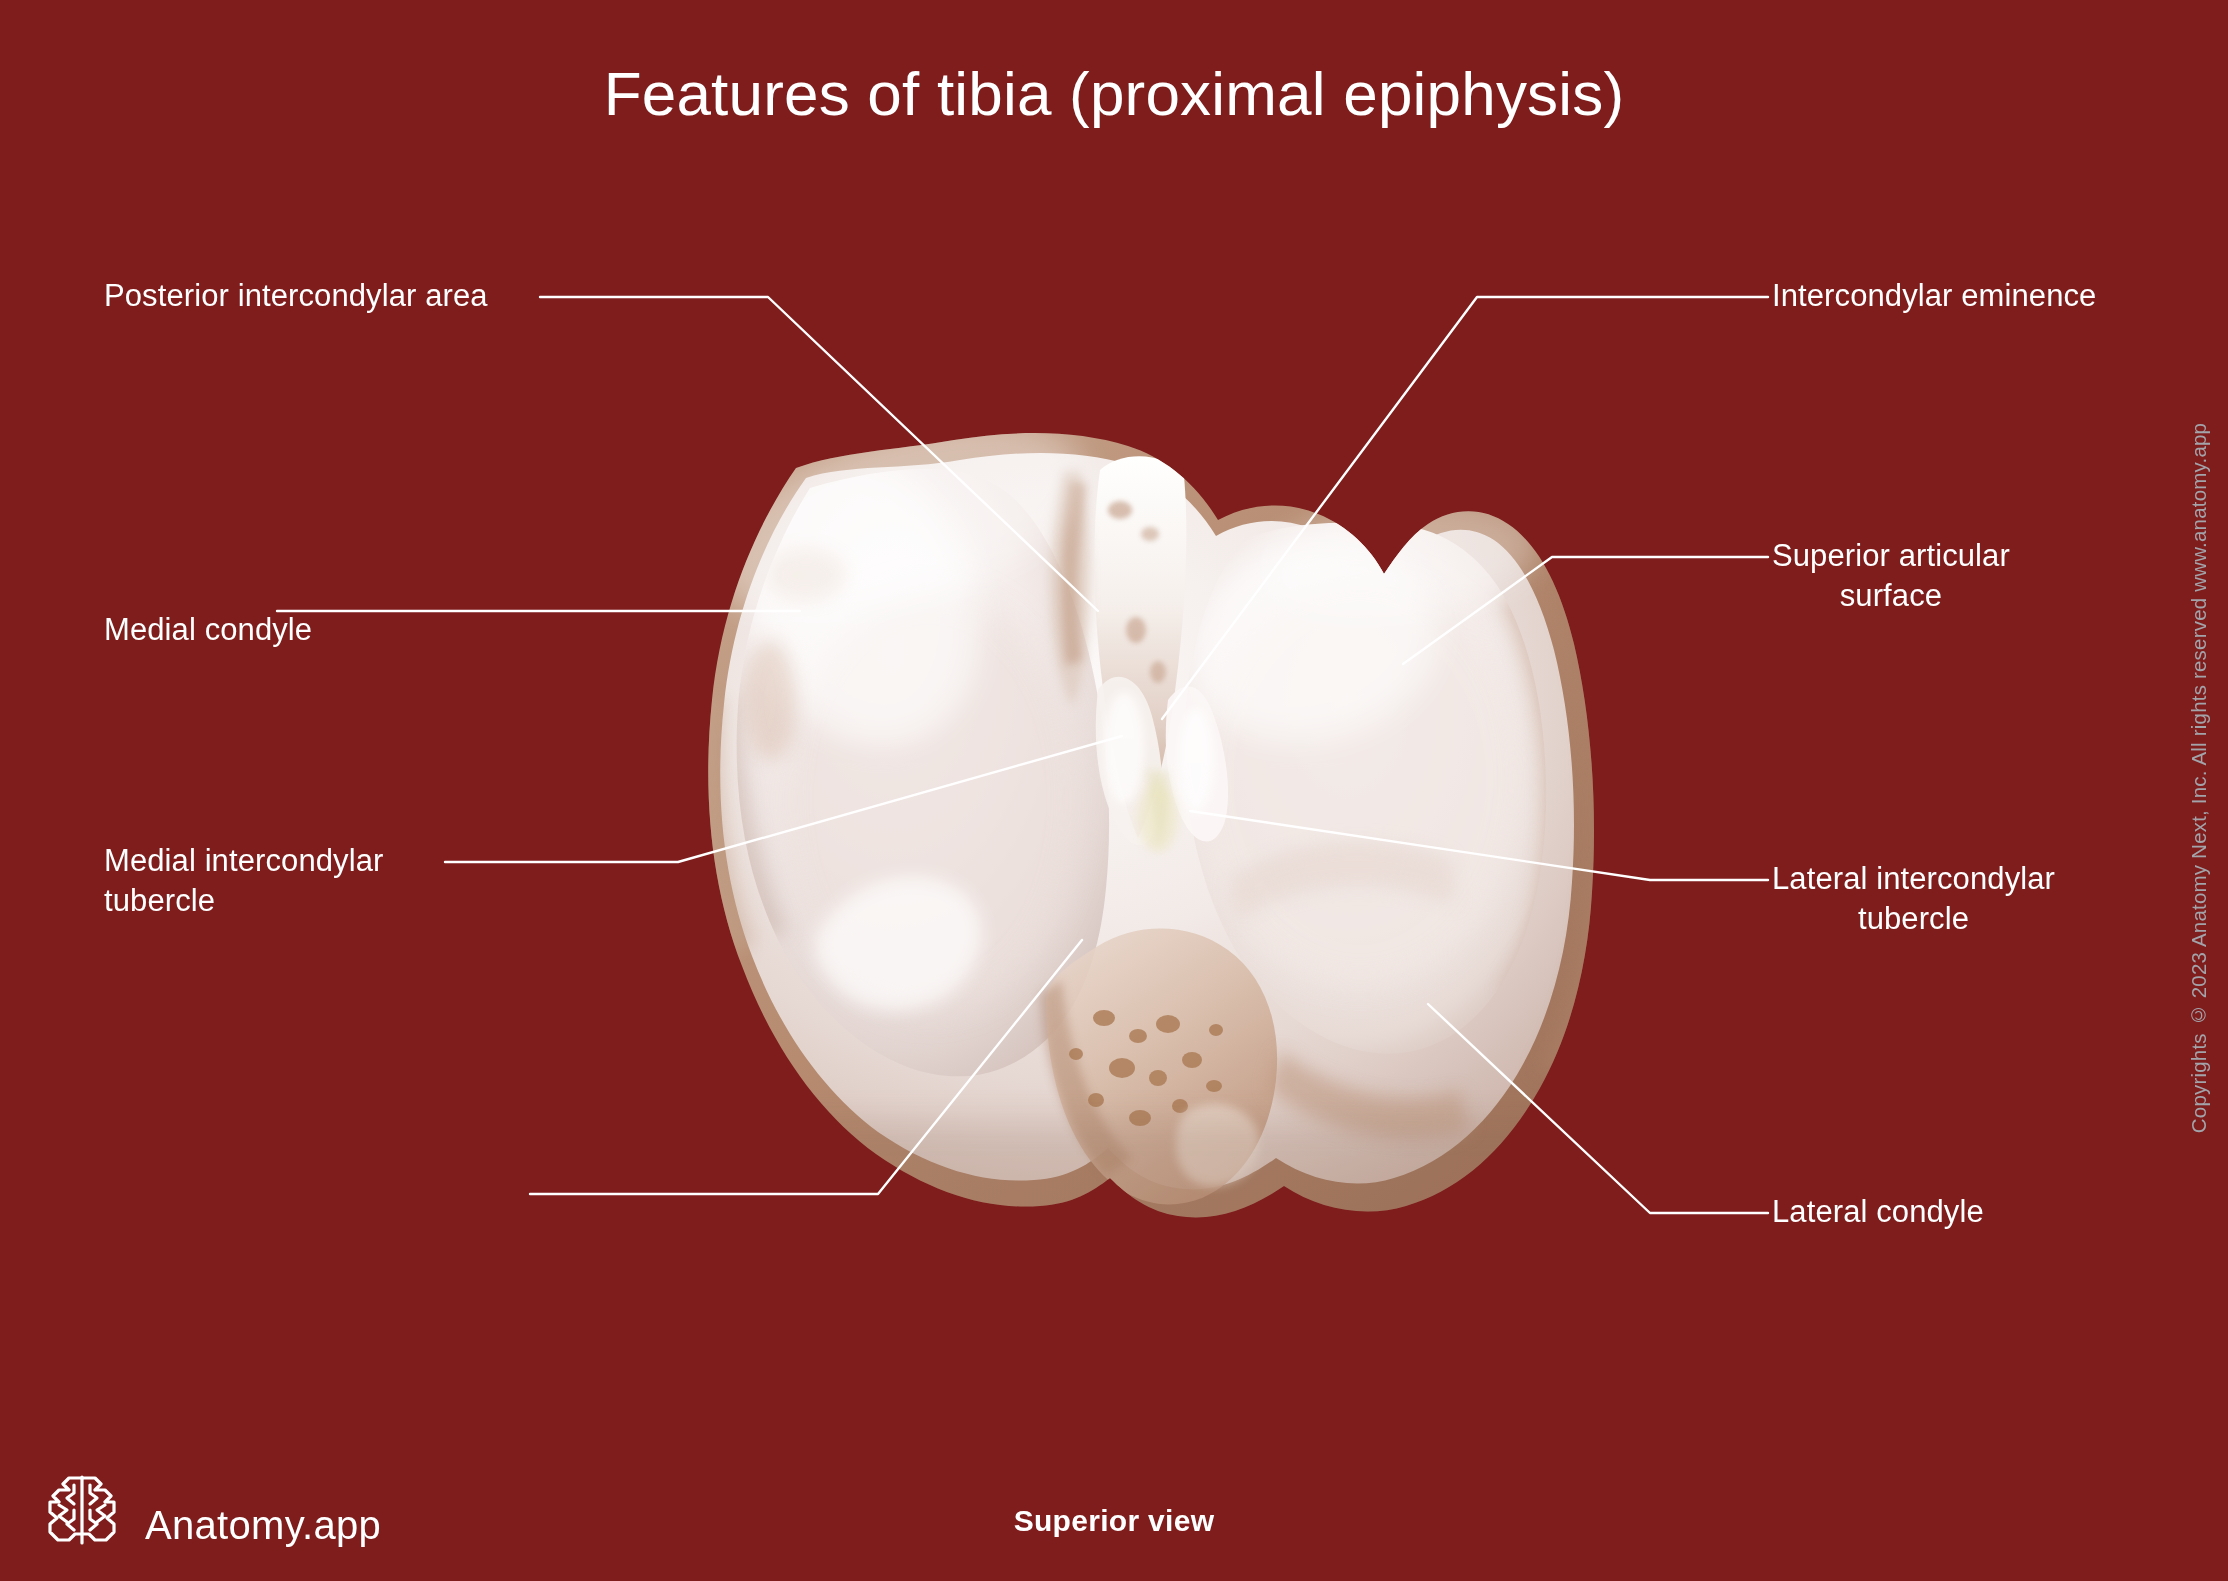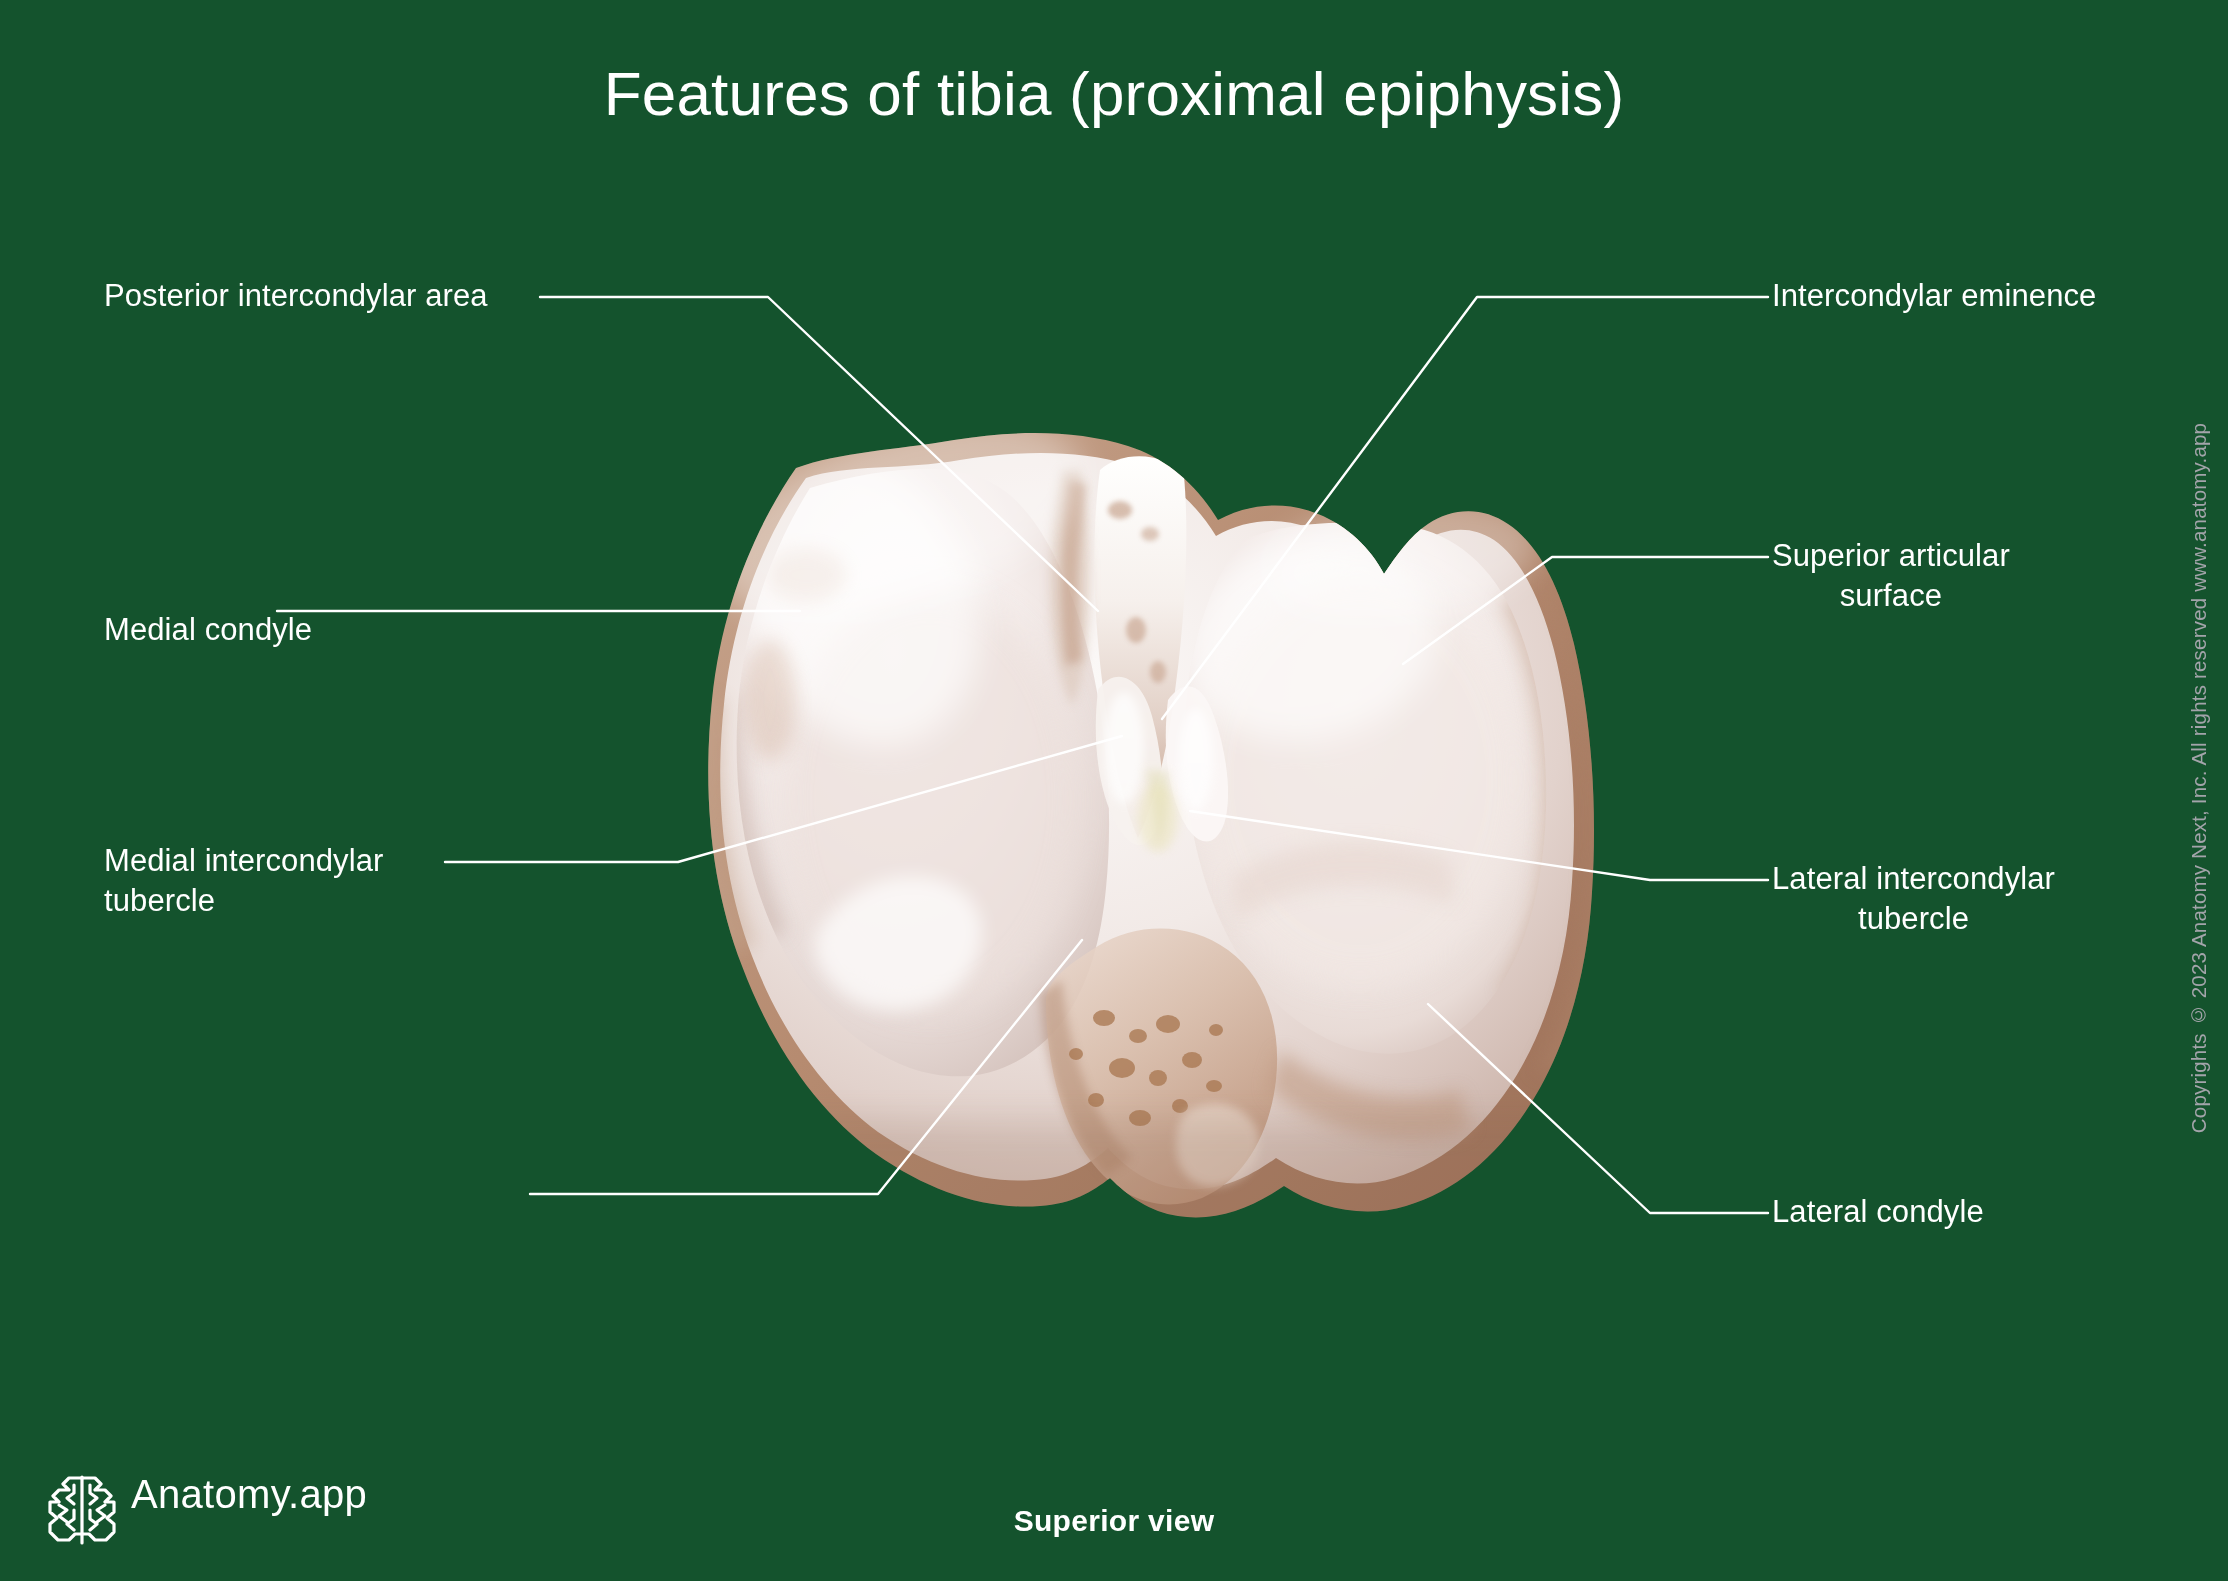--- a/index.html
+++ b/index.html
@@ -8,21 +8,21 @@
     margin: 0; padding: 0;
     background: #0d0e12;
   }
   body {
     font-family: "Liberation Sans", sans-serif;
   }
   #stage {
     position: relative;
     width: 2228px;
     height: 1581px;
-    background: #14532d;
+    background: #7f1d1d;
     overflow: hidden;
   }
 
   
   #title {
     position: absolute;
     top: 58px;
     left: 0;
     width: 2228px;
     text-align: center;
@@ -75,22 +75,22 @@
     letter-spacing: 0.2px;
     white-space: nowrap;
   }
 
   
   #logo {
     position: absolute;
     left: 45px;
     bottom: 33px;
     display: flex;
-    align-items: flex-start;
-    gap: 12px;
+    align-items: flex-end;
+    gap: 26px;
   }
   #logo-text {
     color: #ffffff;
     font-size: 40px;
     font-weight: 400;
     letter-spacing: 0.3px;
   }
 
   
   #leaders, #bone {

